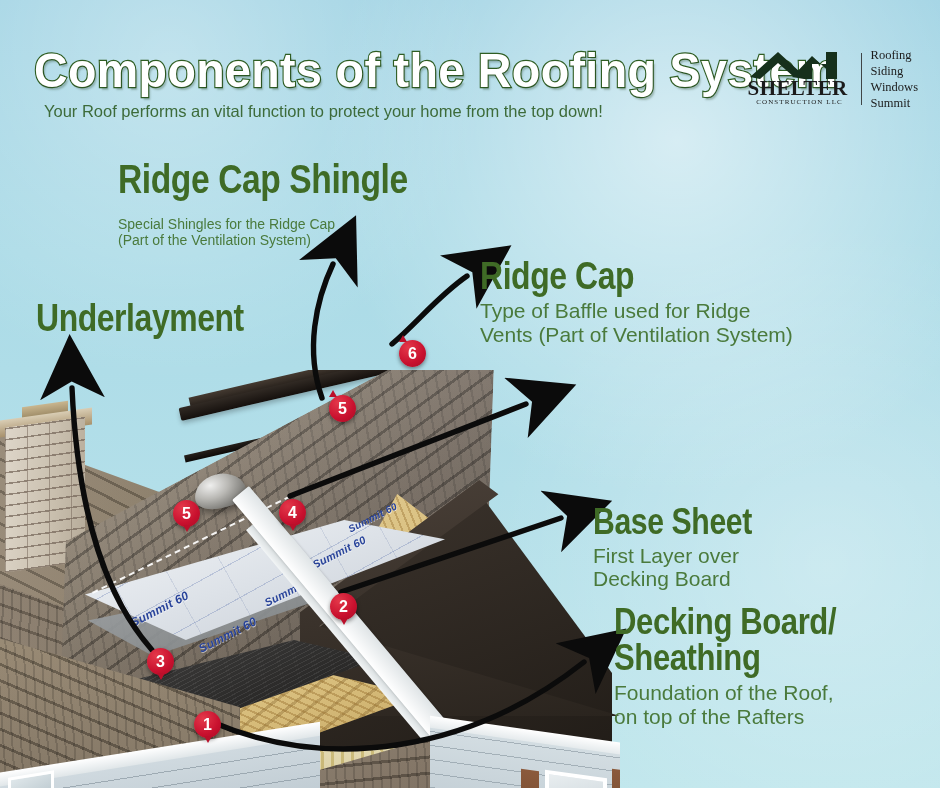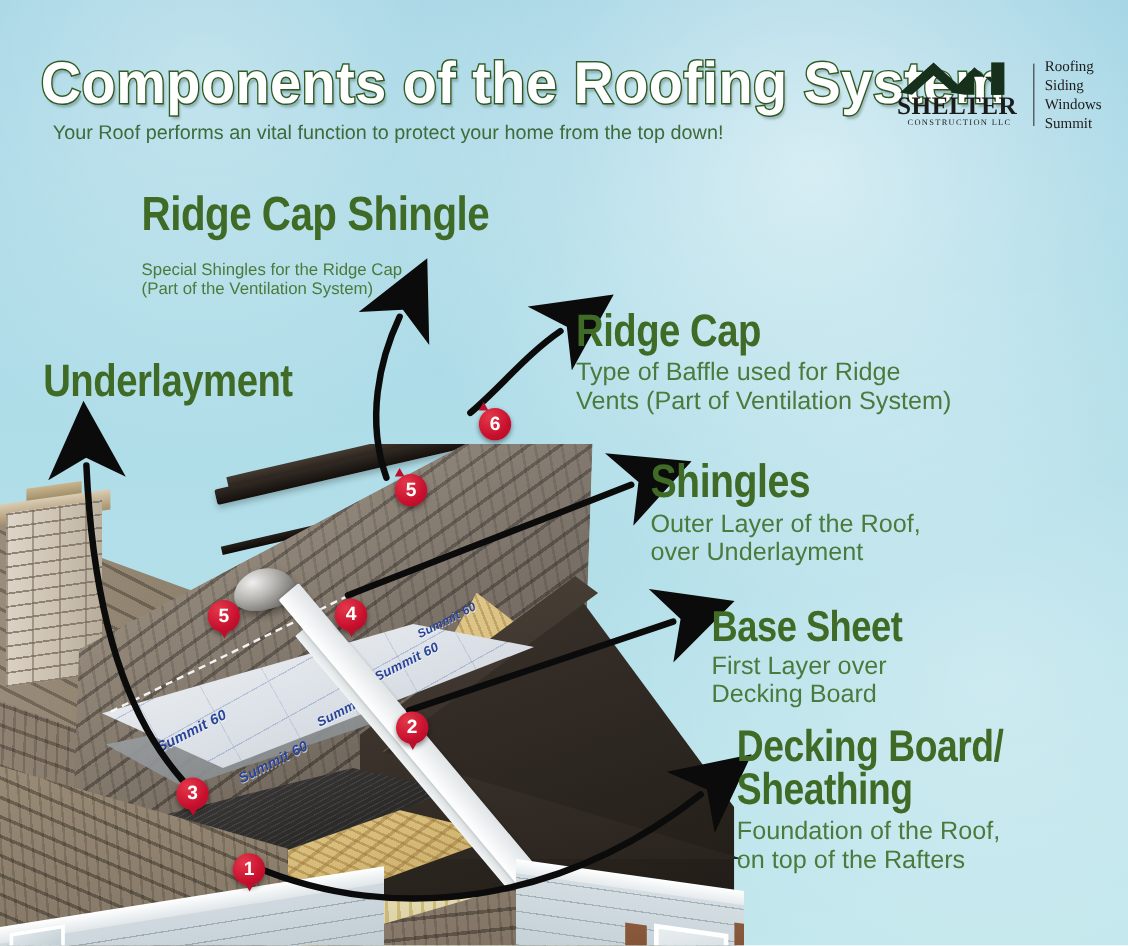--- a/index.html
+++ b/index.html
@@ -474,25 +474,20 @@
   <div class="callout" style="left:480px;top:258px;">
     <div class="head" style="font-size:38px;">Ridge Cap</div>
     <div class="sub" style="font-size:21px;margin-top:5px;">Type of Baffle used for Ridge
 Vents (Part of Ventilation System)</div>
   </div>
 
   <div class="callout" style="left:36px;top:300px;">
     <div class="head" style="font-size:38px;">Underlayment</div>
   </div>
 
-  <div class="callout" style="left:542px;top:383px;">
-    <div class="head" style="font-size:39px;">Shingles</div>
-    <div class="sub" style="font-size:21px;margin-top:5px;">Outer Layer of the Roof,
-over Underlayment</div>
-  </div>
 
   <div class="callout" style="left:593px;top:505px;">
     <div class="head" style="font-size:36px;">Base Sheet</div>
     <div class="sub" style="font-size:21px;margin-top:4px;">First Layer over
 Decking Board</div>
   </div>
 
   <div class="callout" style="left:614px;top:604px;">
     <div class="head" style="font-size:37px;">Decking Board/
 Sheathing</div>

